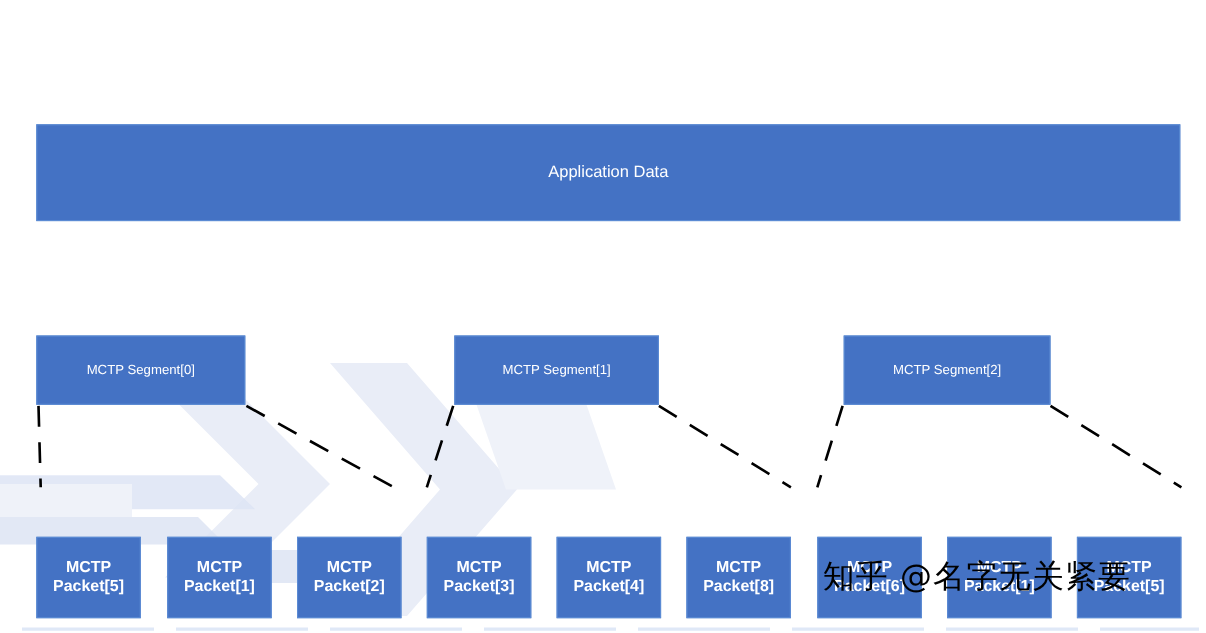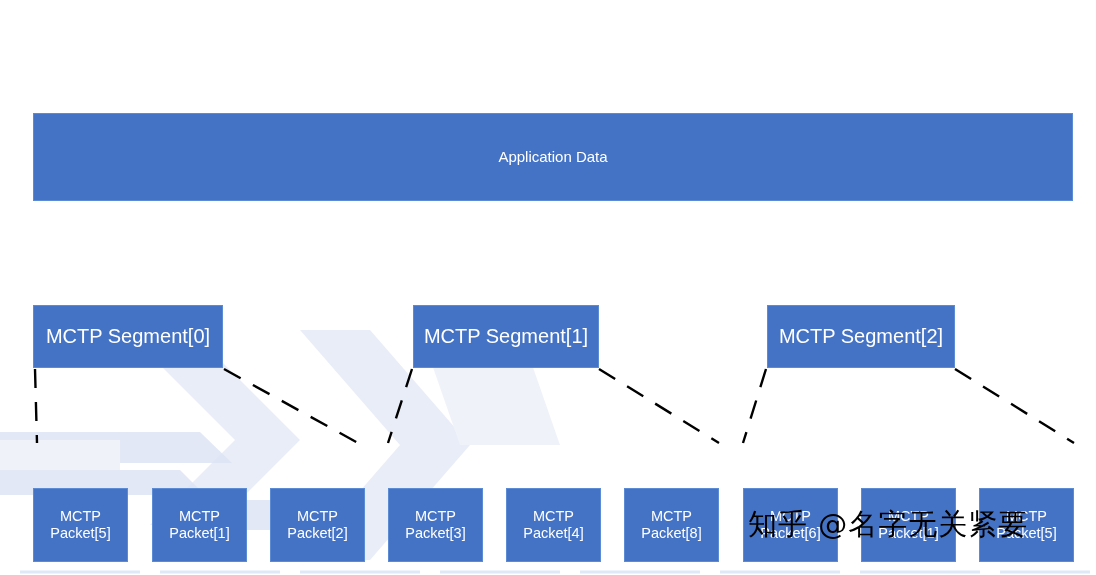--- a/index.html
+++ b/index.html
@@ -53,32 +53,33 @@
   #app-data-bar {
     left: 33px;
     top: 113px;
     width: 1040px;
     height: 88px;
     font-size: 15px;
   }
   .segment-box {
     top: 305px;
     height: 63px;
-    font-size: 20px;
+    font-size: 12px;
   }
   .packet-box {
     top: 488px;
     width: 95px;
     height: 74px;
     font-size: 14.5px;
     flex-direction: column;
   }
   .packet-box span {
     display: block;
     white-space: nowrap;
+    font-weight: bold;
   }
   
   #connectors {
     position: absolute;
     left: 0;
     top: 0;
     width: 1096px;
     height: 575px;
     pointer-events: none;
   }

